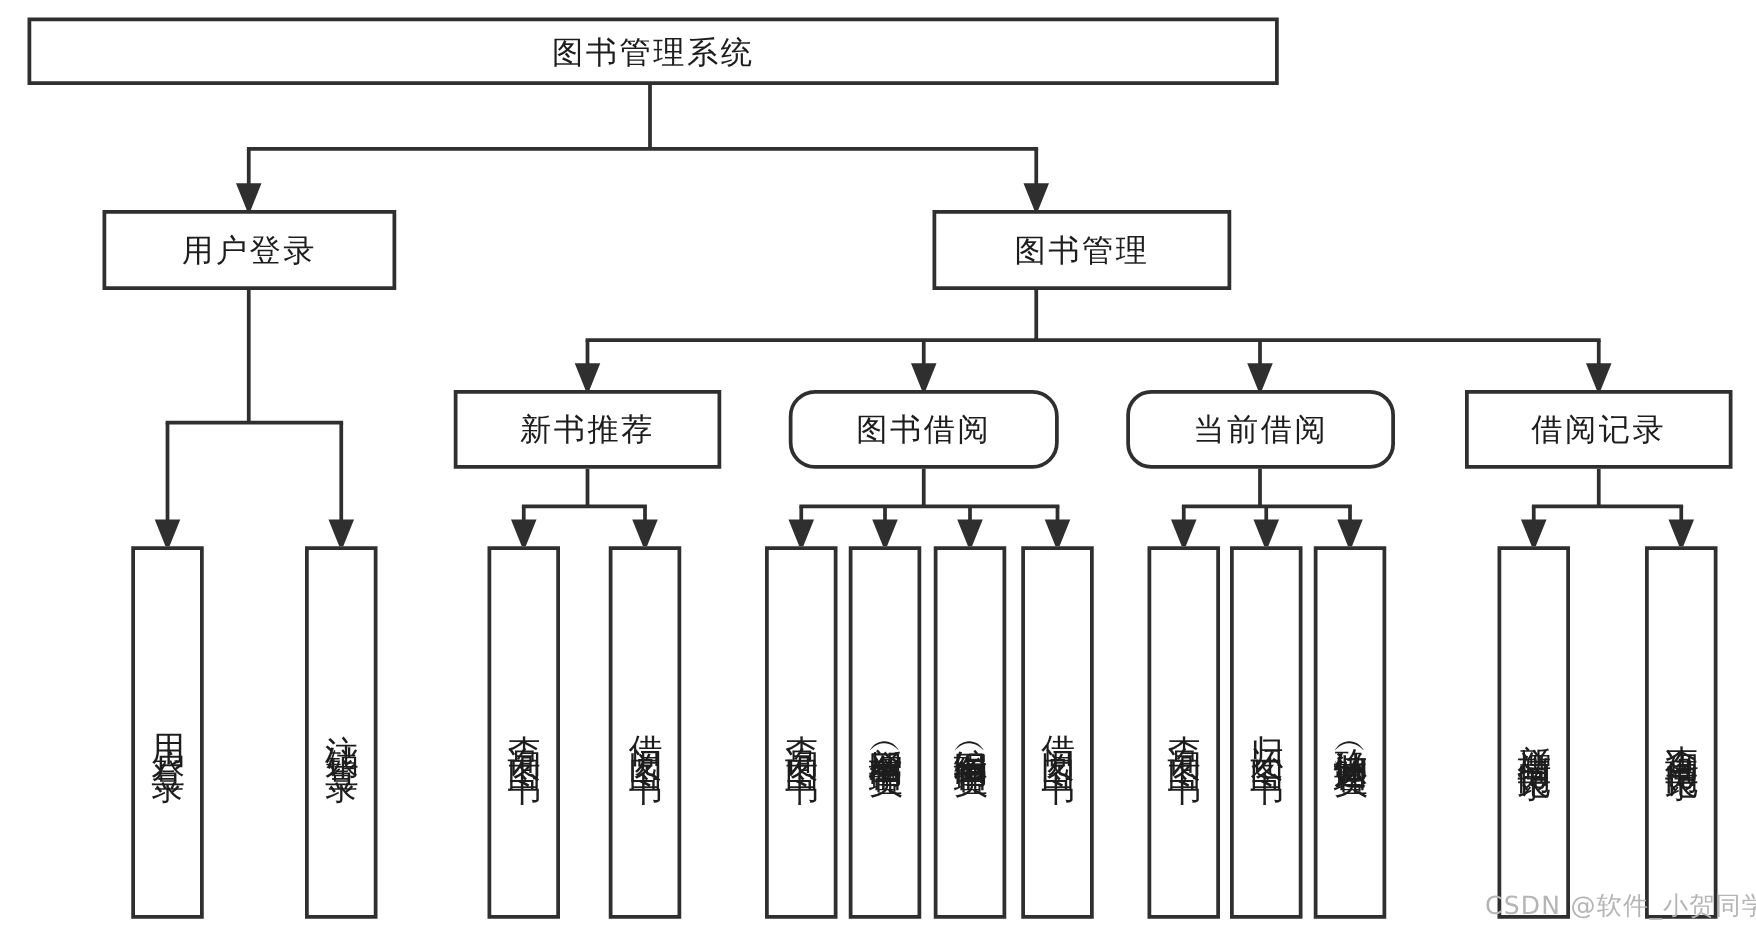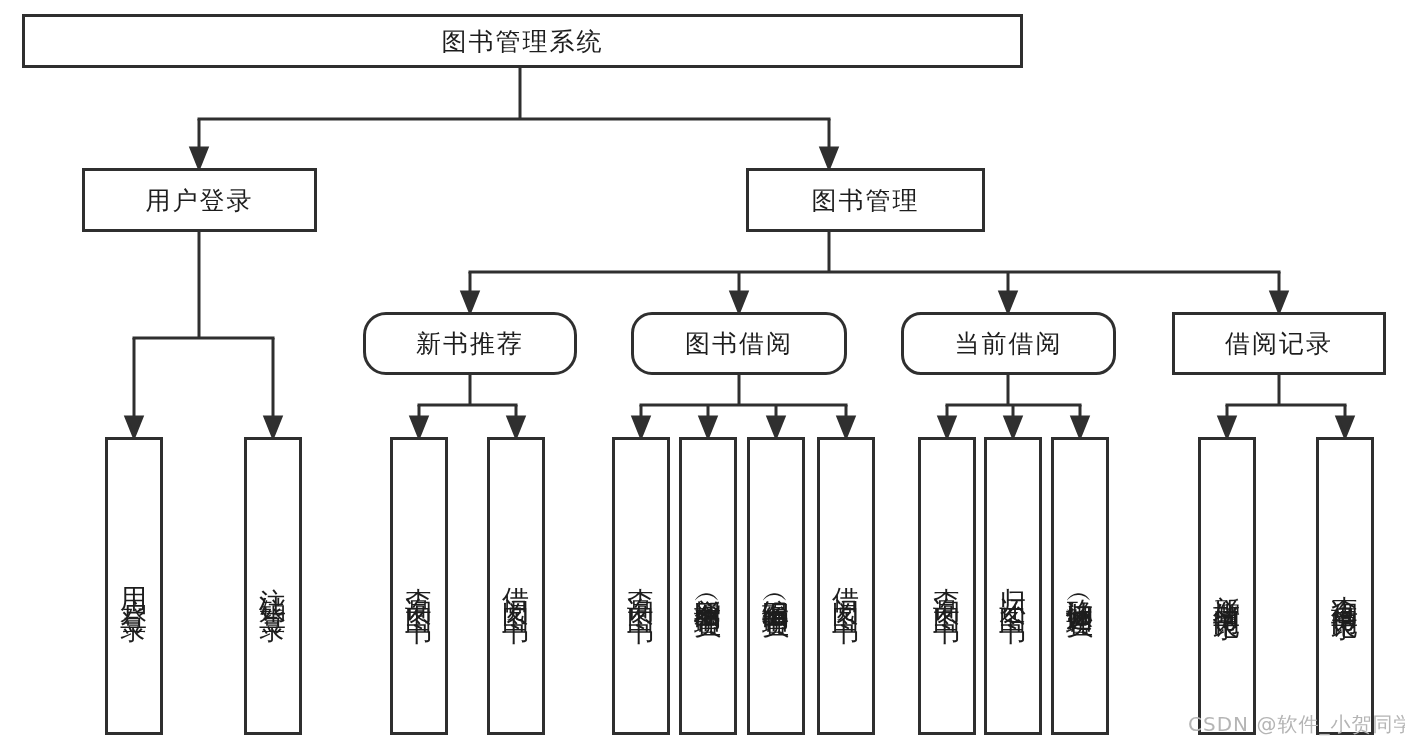--- a/index.html
+++ b/index.html
@@ -25,21 +25,21 @@
   }
   .h-node{
     font-size:25px;
     letter-spacing:2px;
     white-space:nowrap;
   }
   .root-node{left:22px;top:14px;width:1001px;height:54px;}
   .l2-login{left:82px;top:168px;width:235px;height:64px;}
   .l2-mgmt{left:712px;top:168px;width:239px;height:64px;margin-left:34px;}
   .l3{top:312px;height:63px;}
-  .l3-recommend{left:363px;width:214px;border-radius:23px;}
+  .l3-recommend{left:363px;width:214px;}
   .l3-borrow{left:631px;width:216px;border-radius:21px;}
   .l3-current{left:901px;width:215px;border-radius:20px;}
   .l3-records{left:1172px;width:214px;text-align:center;}
   .leaf{top:437px;width:58px;height:298px;}
   .v-text{
     writing-mode:vertical-rl;
     text-orientation:mixed;
     font-size:27px;
     line-height:1;
     color:#1d1d1d;

